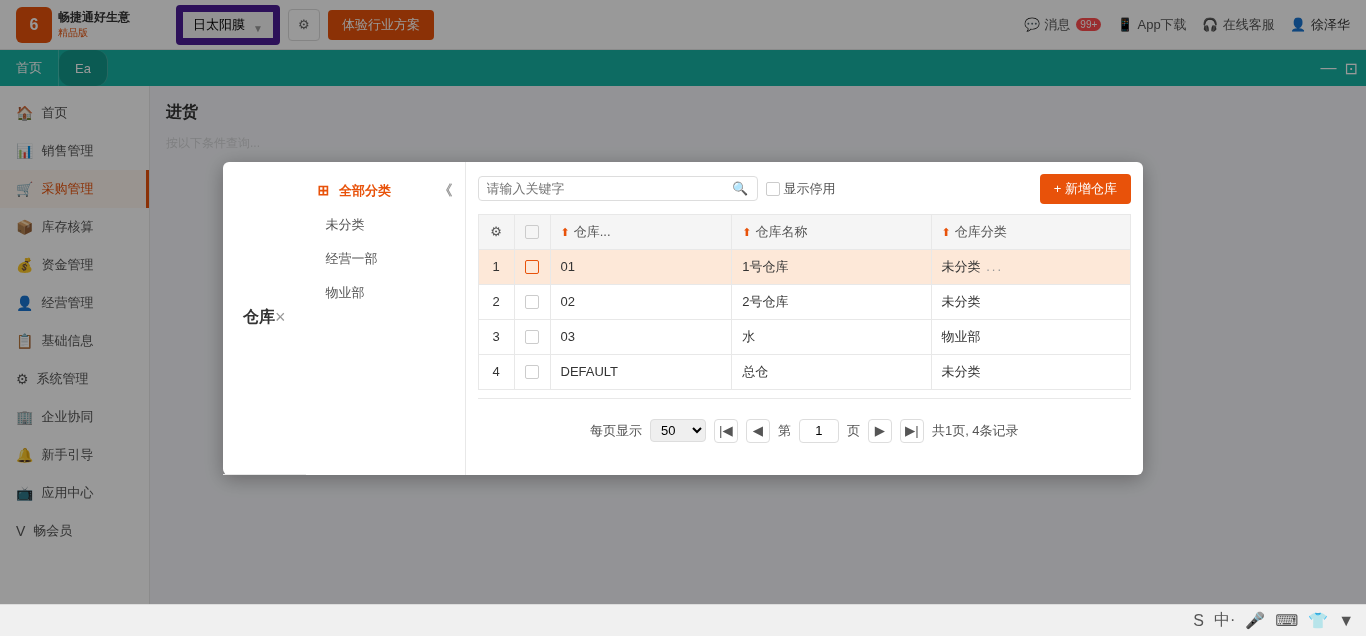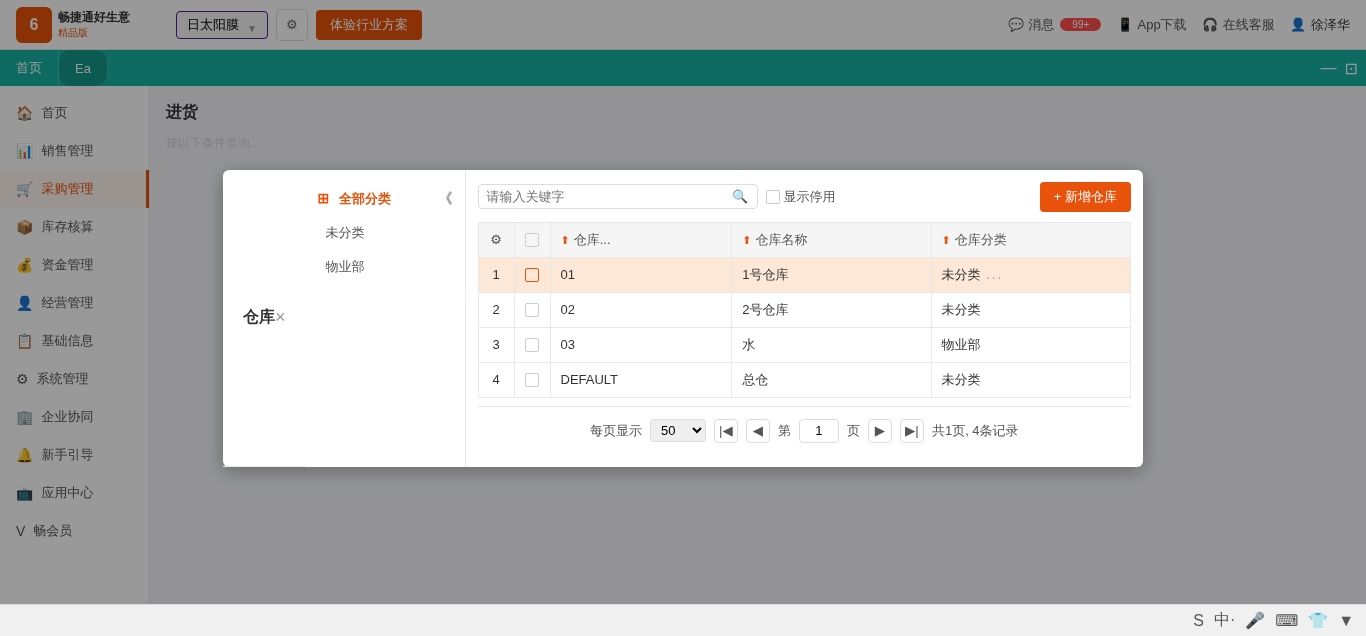--- a/index.html
+++ b/index.html
@@ -24,21 +24,21 @@
     .logo-icon {
       width: 36px; height: 36px;
       background: #e8520a;
       border-radius: 6px;
       display: flex; align-items: center; justify-content: center;
       color: white; font-weight: bold; font-size: 16px;
       margin-right: 6px;
     }
     .store-selector {
       display: flex; align-items: flex-end;
-      background: #f5f5f5; border: 1px solid #4c1d95;
+      background: #f5f5f5; border: 7px solid #4c1d95;
       border-radius: 4px; padding: 4px 10px;
       margin-left: 10px; cursor: pointer;
       font-size: 13px;
     }
     .store-selector .arrow { margin-left: 8px; color: #999; font-size: 10px; }
     .gear-btn {
       width: 32px; height: 32px;
       border: 1px solid #ddd; border-radius: 4px;
       display: flex; align-items: center; justify-content: center;
       margin-left: 8px; cursor: pointer; background: #fff;
@@ -54,21 +54,21 @@
       margin-left: auto;
       display: flex; align-items: center; gap: 16px;
     }
     .header-right-item {
       display: flex; align-items: center; gap: 4px;
       color: #555; cursor: pointer; font-size: 13px;
     }
     .badge {
       background: #ff4d4f; color: white;
       border-radius: 8px; font-size: 10px;
-      padding: 1px 12px; margin-left: 2px;
+      padding: 1px 4px; margin-left: 2px;
     }
     .user-name { color: #333; font-size: 13px; }
 
     
     .nav-tabs {
       height: 36px;
       background: #17b3a3;
       display: flex; align-items: stretch;
     }
     .nav-tab {
@@ -206,21 +206,21 @@
       color: #333;
     }
     .data-table tr.highlighted td { background: #fde8d8; }
     .row-num { color: #666; text-align: center; }
     .th-center { text-align: center !important; }
     .sort-icon { color: #e8520a; margin-right: 4px; font-size: 11px; }
 
     
     .pagination {
       display: flex; align-items: center; justify-content: center;
-      padding: 12px 0; gap: 8px; font-size: 13px; color: #555;
+      padding: 20px 0; gap: 8px; font-size: 13px; color: #555;
       border-top: 1px solid #e8e8e8; margin-top: 8px;
     }
     .page-select {
       border: 1px solid #ddd; border-radius: 4px;
       padding: 2px 6px; font-size: 13px;
     }
     .page-btn {
       width: 24px; height: 24px;
       border: 1px solid #ddd; border-radius: 4px;
       background: white; cursor: pointer;
@@ -391,20 +391,21 @@
 
       <div class="cat-sidebar">
         <div class="cat-header">
           <span>
             <span class="cat-grid-icon">⊞</span>
             <span>全部分类</span>
           </span>
           <span class="cat-collapse">《</span>
         </div>
         <div class="cat-item">未分类</div>
+        <div class="cat-item">经营一部</div>
         <div class="cat-item">物业部</div>
       </div>
 
       <div class="table-area">
 
         <div class="table-toolbar">
           <div class="search-input-wrap">
             <input class="search-input" type="text" placeholder="请输入关键字" style="">
             <span class="search-icon">🔍</span>
           </div>

